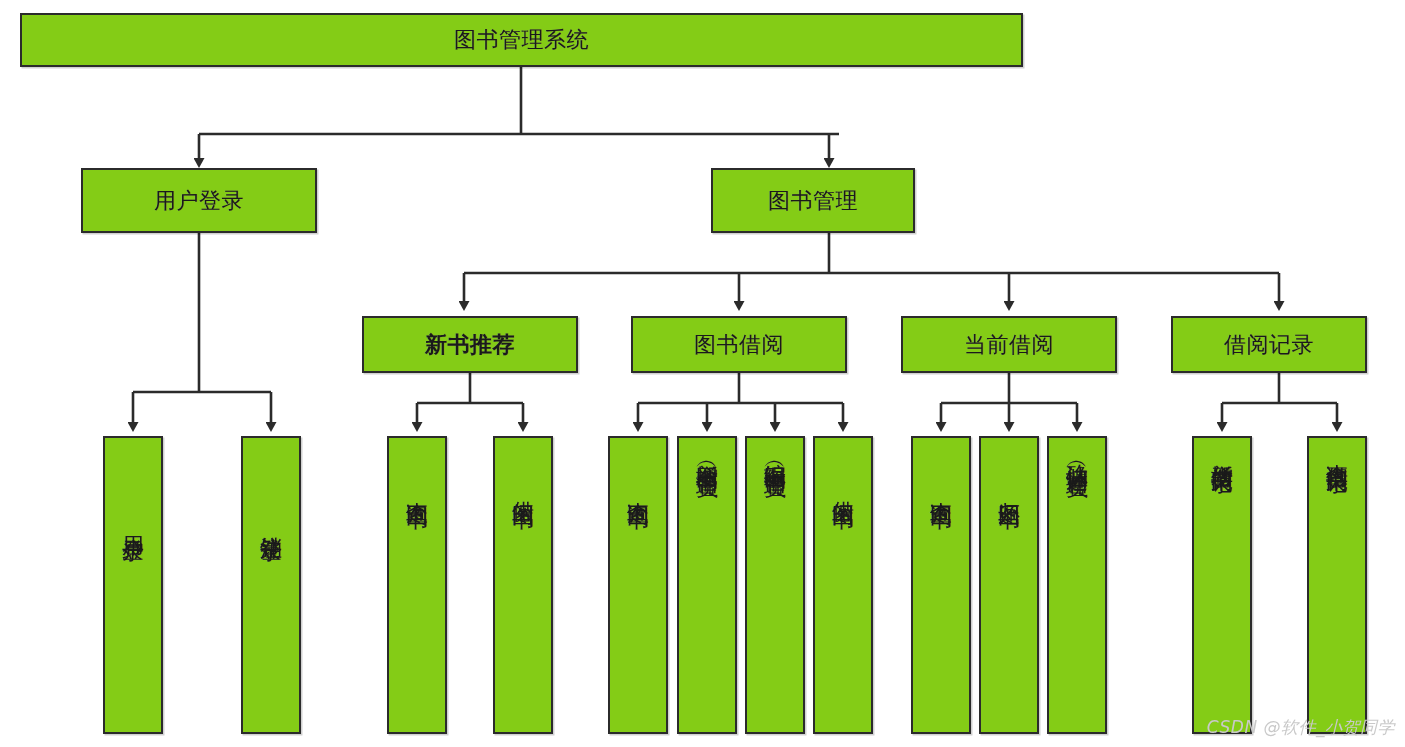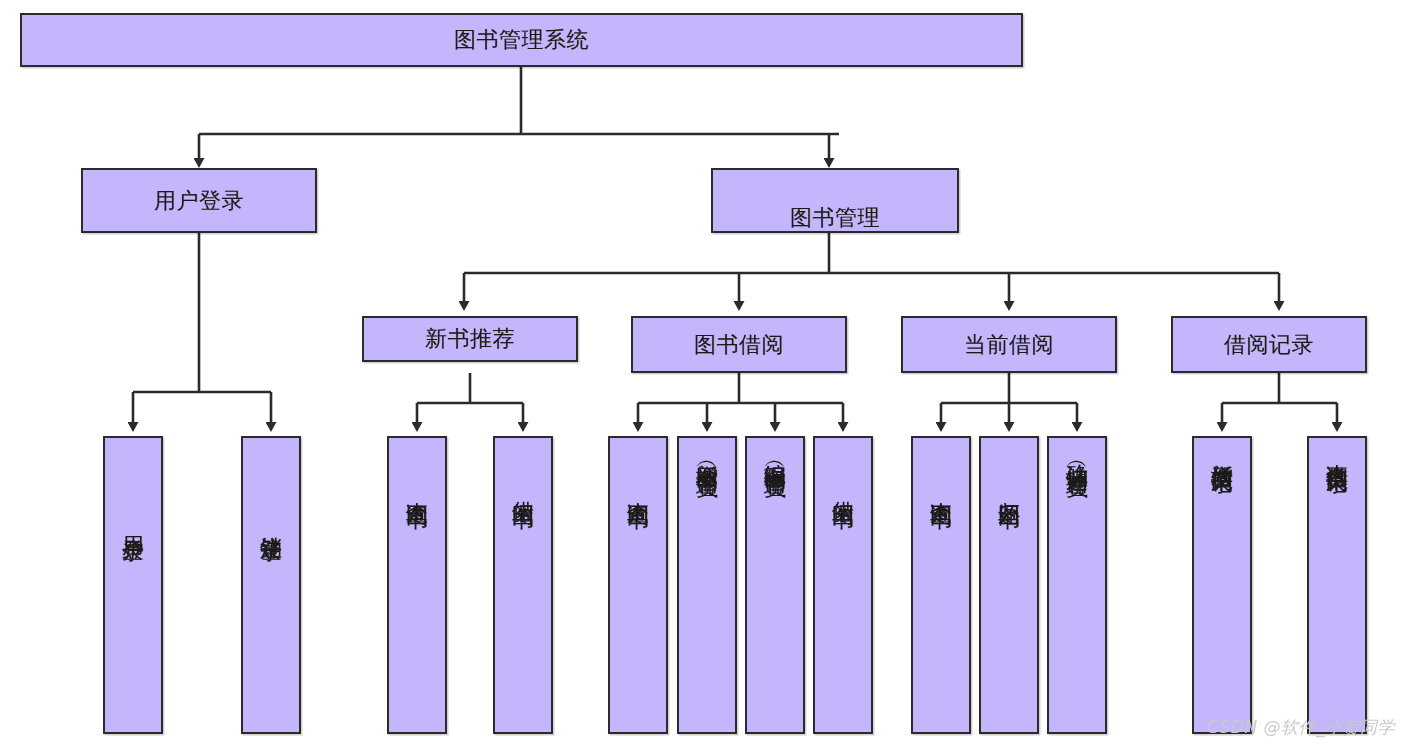--- a/index.html
+++ b/index.html
@@ -20,21 +20,21 @@
   #svg-layer {
     position: absolute;
     left: 0;
     top: 0;
     width: 1405px;
     height: 747px;
   }
   .node {
     position: absolute;
     box-sizing: border-box;
-    background: #c4b5fd;
+    background: #84cc16;
     border: 2.5px solid #2b2b2b;
     display: flex;
     align-items: center;
     justify-content: center;
     box-shadow: 1.5px 1.5px 0 rgba(0,0,0,0.18);
   }
   .node .label {
     font-size: 22px;
     color: #1a1a1a;
     line-height: 1.18;
@@ -132,25 +132,25 @@
     </g>
   </svg>
 
   <div class="node" style="left:20px; top:13px; width:1003px; height:54px;">
     <span class="label">图书管理系统</span>
   </div>
 
   <div class="node" style="left:81px; top:168px; width:236px; height:65px;">
     <span class="label">用户登录</span>
   </div>
-  <div class="node" style="left:711px; top:168px; width:248px; height:65px;align-items:flex-end;">
+  <div class="node" style="left:711px; top:168px; width:204px; height:65px;">
     <span class="label">图书管理</span>
   </div>
 
-  <div class="node" style="left:362px; top:316px; width:216px; height:46px;">
+  <div class="node" style="left:362px; top:316px; width:216px; height:57px;font-weight:bold;">
     <span class="label">新书推荐</span>
   </div>
   <div class="node" style="left:631px; top:316px; width:216px; height:57px;">
     <span class="label">图书借阅</span>
   </div>
   <div class="node" style="left:901px; top:316px; width:216px; height:57px;">
     <span class="label">当前借阅</span>
   </div>
   <div class="node" style="left:1171px; top:316px; width:196px; height:57px;">
     <span class="label">借阅记录</span>

